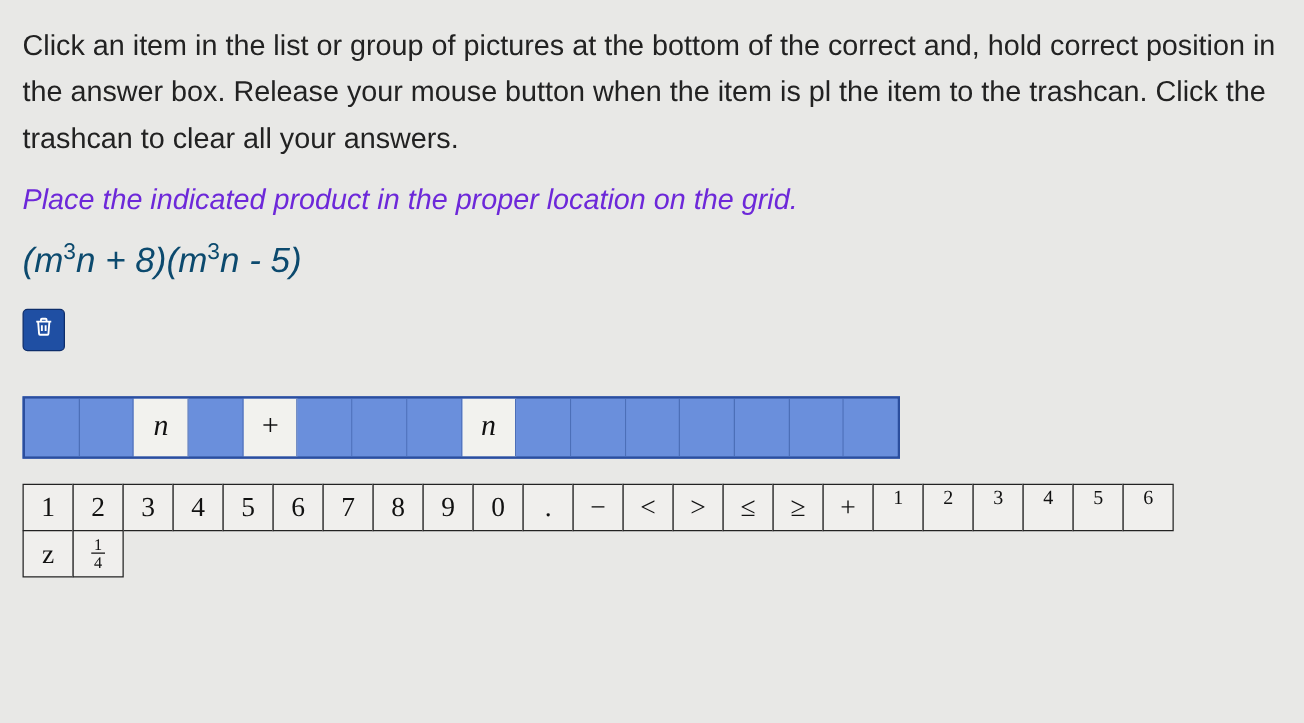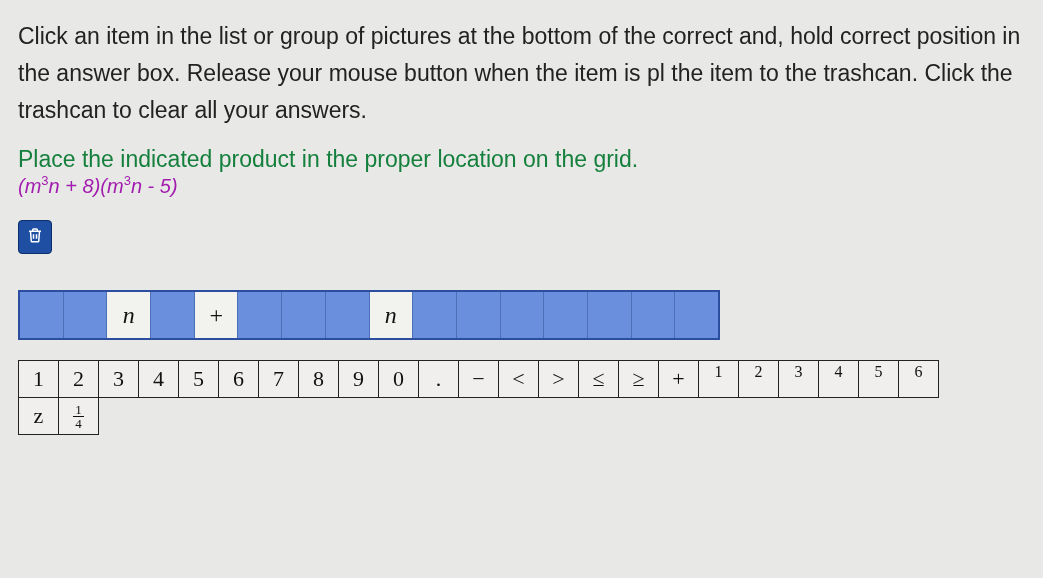--- a/index.html
+++ b/index.html
@@ -14,26 +14,28 @@
   }
   .instructions {
     font-size: 23px;
     line-height: 1.6;
     color: #222;
     margin-bottom: 18px;
     max-width: 1040px;
   }
   .prompt {
     font-size: 23px;
-    color: #15803d;
+    color: #6d28d9;
+    margin-bottom: 18px;
+    font-style: italic;
   }
   .expression {
-    font-size: 20px;
+    font-size: 28px;
     font-style: italic;
-    color: #a21caf;
+    color: #0c4a6e;
     margin-bottom: 22px;
   }
   .expression sup { font-size: 0.65em; vertical-align: super; font-style: normal;}
   .trash-wrap { margin-bottom: 36px; }
   .trash-btn {
     width: 34px;
     height: 34px;
     background: #1f4fa3;
     border: 1px solid #0d2d6b;
     border-radius: 4px;

